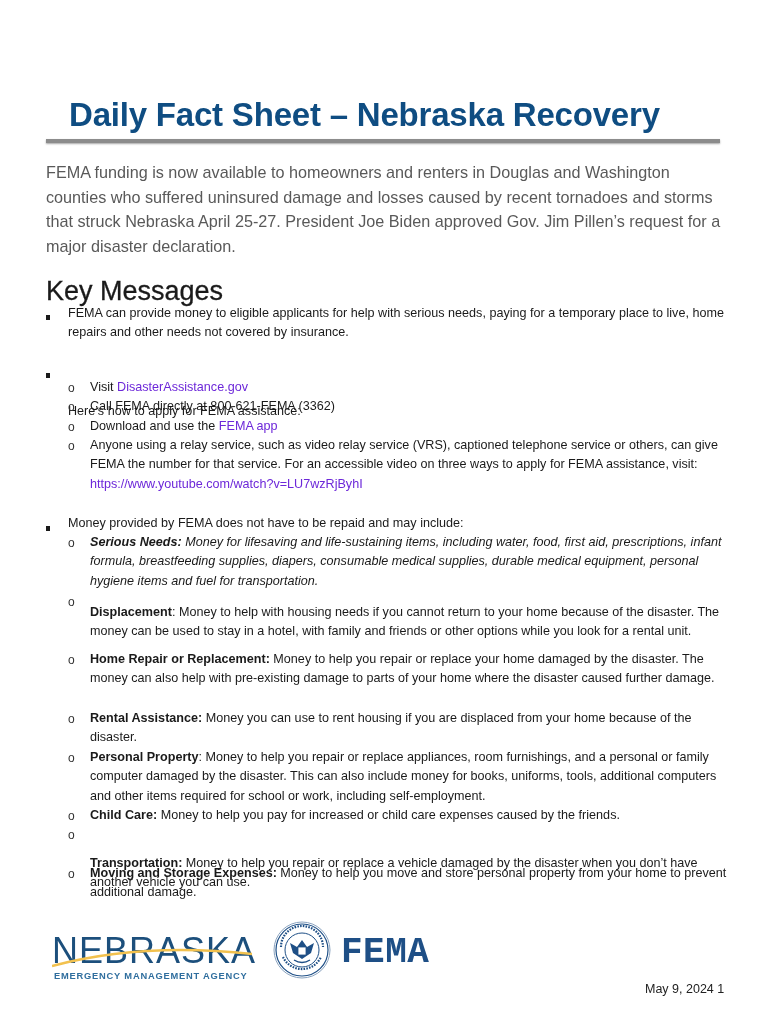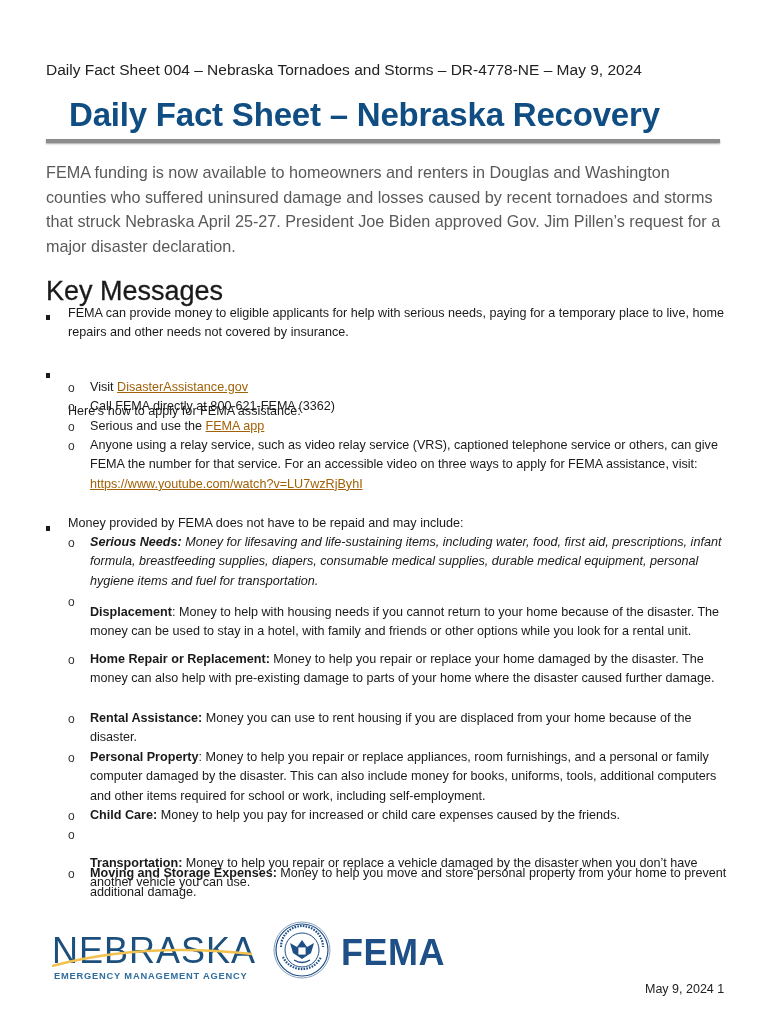--- a/index.html
+++ b/index.html
@@ -46,52 +46,51 @@
   .bullet .sq { display: inline-block; width: 4px; height: 5px; background: #1a1a1a; }
   .item {
     position: absolute; left: 68px; width: 660px;
   }
   .sub-marker {
     position: absolute; left: 68px; font-size: 12px; color: #333;
   }
   .sub-item {
     position: absolute; left: 90px; width: 638px;
   }
-  .link { color: #a16207; text-decoration: underline; }
+  .link { color: #6d28d9; }
   b { font-weight: bold; }
   .neb-logo { position: absolute; left: 52px; top: 930px; width: 200px; height: 56px; }
   .neb-word {
     position: absolute; left: 0; top: 0;
     font-size: 36px; color: #1c4f7c; letter-spacing: 1px; font-weight: normal;
   }
   .neb-swoosh { position: absolute; left: 0; top: 10px; }
   .neb-sub {
     position: absolute; left: 2px; top: 41px;
     font-size: 9.3px; font-weight: bold; color: #2f6e9e; letter-spacing: 0.8px;
     white-space: nowrap;
   }
 
   .seal { position: absolute; left: 273px; top: 921px; width: 58px; height: 58px; }
   .fema-word {
     position: absolute; left: 341px; top: 932px;
-    font-family: Liberation Sans, sans-serif; font-weight: bold;
+    font-family: Liberation Mono, monospace; font-weight: bold;
     font-size: 36px; color: #1e4f86; letter-spacing: 0.5px; text-align: center;
   }
 
   .footer {
     position: absolute; left: 645px; top: 982px;
     font-size: 12.5px; color: #222;
   }
 </style>
 </head>
 <body>
 
 <div class="page">
 
-  <div class="header-line">Daily Fact Sheet 004 – Nebraska Tornadoes and Storms – DR-4778-NE – May 9, 2024</div>
 
   <div class="title">Daily Fact Sheet – Nebraska Recovery</div>
   <div class="title-rule"></div>
 
   <div class="intro">FEMA funding is now available to homeowners and renters in Douglas and Washington counties who suffered uninsured damage and losses caused by recent tornadoes and storms that struck Nebraska April 25-27. President Joe Biden approved Gov. Jim Pillen’s request for a major disaster declaration.</div>
 
   <div class="section-heading">Key Messages</div>
 
   <div class="list">
 
@@ -104,21 +103,21 @@
     <div class="sub-marker" style="top:379px;">o</div>
     <div class="sub-item" style="top:378px;">
       <span>Visit </span><a class="link">DisasterAssistance.gov</a>
     </div>
 
     <div class="sub-marker" style="top:398px;">o</div>
     <div class="sub-item" style="top:397px;">Call FEMA directly at 800-621-FEMA (3362)</div>
 
     <div class="sub-marker" style="top:418px;">o</div>
     <div class="sub-item" style="top:417px;">
-      <span>Serious and use the </span><a class="link">FEMA app</a>
+      <span>Download and use the </span><a class="link">FEMA app</a>
     </div>
 
     <div class="sub-marker" style="top:437px;">o</div>
     <div class="sub-item" style="top:436px;">
       <span>Anyone using a relay service, such as video relay service (VRS), captioned telephone service or others, can give FEMA the number for that service. For an accessible video on three ways to apply for FEMA assistance, visit: </span><a class="link">https://www.youtube.com/watch?v=LU7wzRjByhI</a>
     </div>
 
     <div class="bullet" style="top:519px;"><span class="sq"></span></div>
     <div class="item" style="top:514px;">Money provided by FEMA does not have to be repaid and may include:</div>
 

